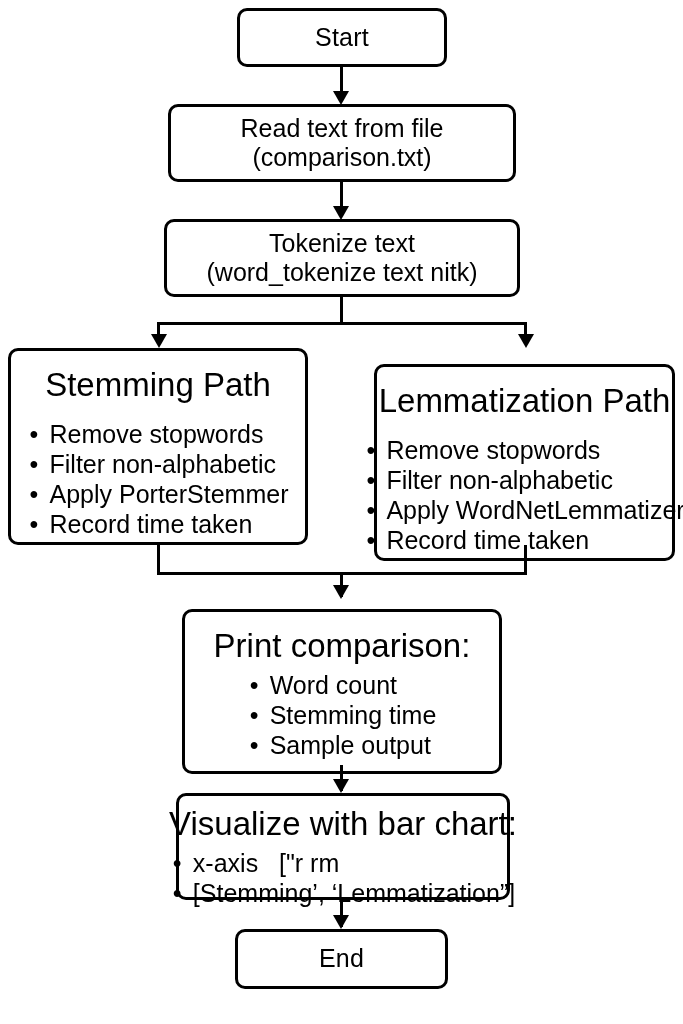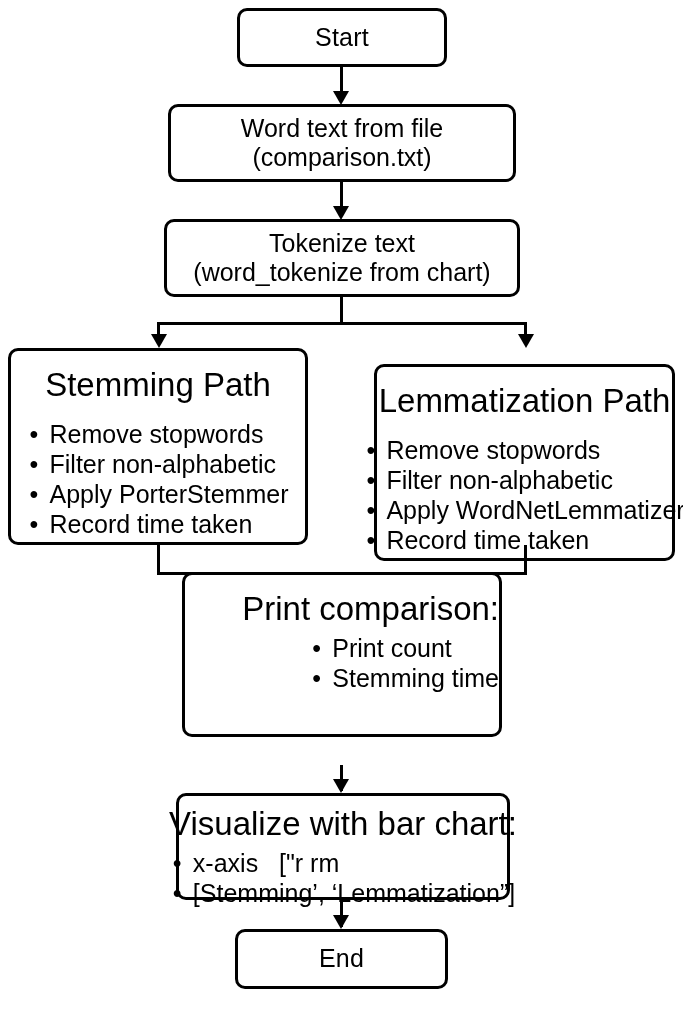--- a/index.html
+++ b/index.html
@@ -101,30 +101,30 @@
 <div id="canvas">
 
   <div class="node terminal" style="left:237px; top:8px; width:210px; height:59px;">
     <div class="line">Start</div>
   </div>
 
   <div class="vline" style="left:340px; top:67px; width:3px; height:27px;"></div>
   <div class="arrowhead" style="left:333px; top:91px;"></div>
 
   <div class="node" style="left:168px; top:104px; width:348px; height:78px;">
-    <div class="line">Word text from file</div>
+    <div class="line">Read text from file</div>
     <div class="line">(comparison.txt)</div>
   </div>
 
   <div class="vline" style="left:340px; top:182px; width:3px; height:28px;"></div>
   <div class="arrowhead" style="left:333px; top:206px;"></div>
 
   <div class="node" style="left:164px; top:219px; width:356px; height:78px;">
     <div class="line">Tokenize text</div>
-    <div class="line">(word_tokenize from chart)</div>
+    <div class="line">(word_tokenize text nitk)</div>
   </div>
 
   <div class="vline" style="left:340px; top:297px; width:3px; height:27px;"></div>
   <div class="hline" style="left:157px; top:322px; width:370px; height:3px;"></div>
   <div class="vline" style="left:157px; top:322px; width:3px; height:22px;"></div>
   <div class="arrowhead" style="left:151px; top:334px;"></div>
   <div class="vline" style="left:524px; top:322px; width:3px; height:22px;"></div>
   <div class="arrowhead" style="left:518px; top:334px;"></div>
 
   <div class="node listnode" style="left:8px; top:348px; width:300px; height:197px;">
@@ -146,25 +146,26 @@
       <li>Record time taken</li>
     </ul>
   </div>
 
   <div class="vline" style="left:157px; top:545px; width:3px; height:30px;"></div>
   <div class="vline" style="left:524px; top:545px; width:3px; height:30px;"></div>
   <div class="hline" style="left:157px; top:572px; width:370px; height:3px;"></div>
   <div class="vline" style="left:340px; top:572px; width:3px; height:25px;"></div>
   <div class="arrowhead" style="left:333px; top:585px;"></div>
 
-  <div class="node listnode" style="left:182px; top:572px; width:320px; height:165px;align-items:flex-end;">
+  <div class="node listnode" style="left:182px; top:609px; width:320px; height:165px;">
     <div class="title">Print comparison:</div>
     <ul class="bullets" style="margin-top:4px;">
-      <li>Print count</li>
+      <li>Word count</li>
       <li>Stemming time</li>
+      <li>Sample output</li>
     </ul>
   </div>
 
   <div class="vline" style="left:340px; top:765px; width:3px; height:26px;"></div>
   <div class="arrowhead" style="left:333px; top:779px;"></div>
 
   <div class="node listnode" style="left:176px; top:793px; width:334px; height:107px; padding-top:8px;">
     <div class="title">Visualize with bar chart:</div>
     <ul class="bullets" style="margin-top:4px;">
       <li>x-axis   ["r rm</li>

